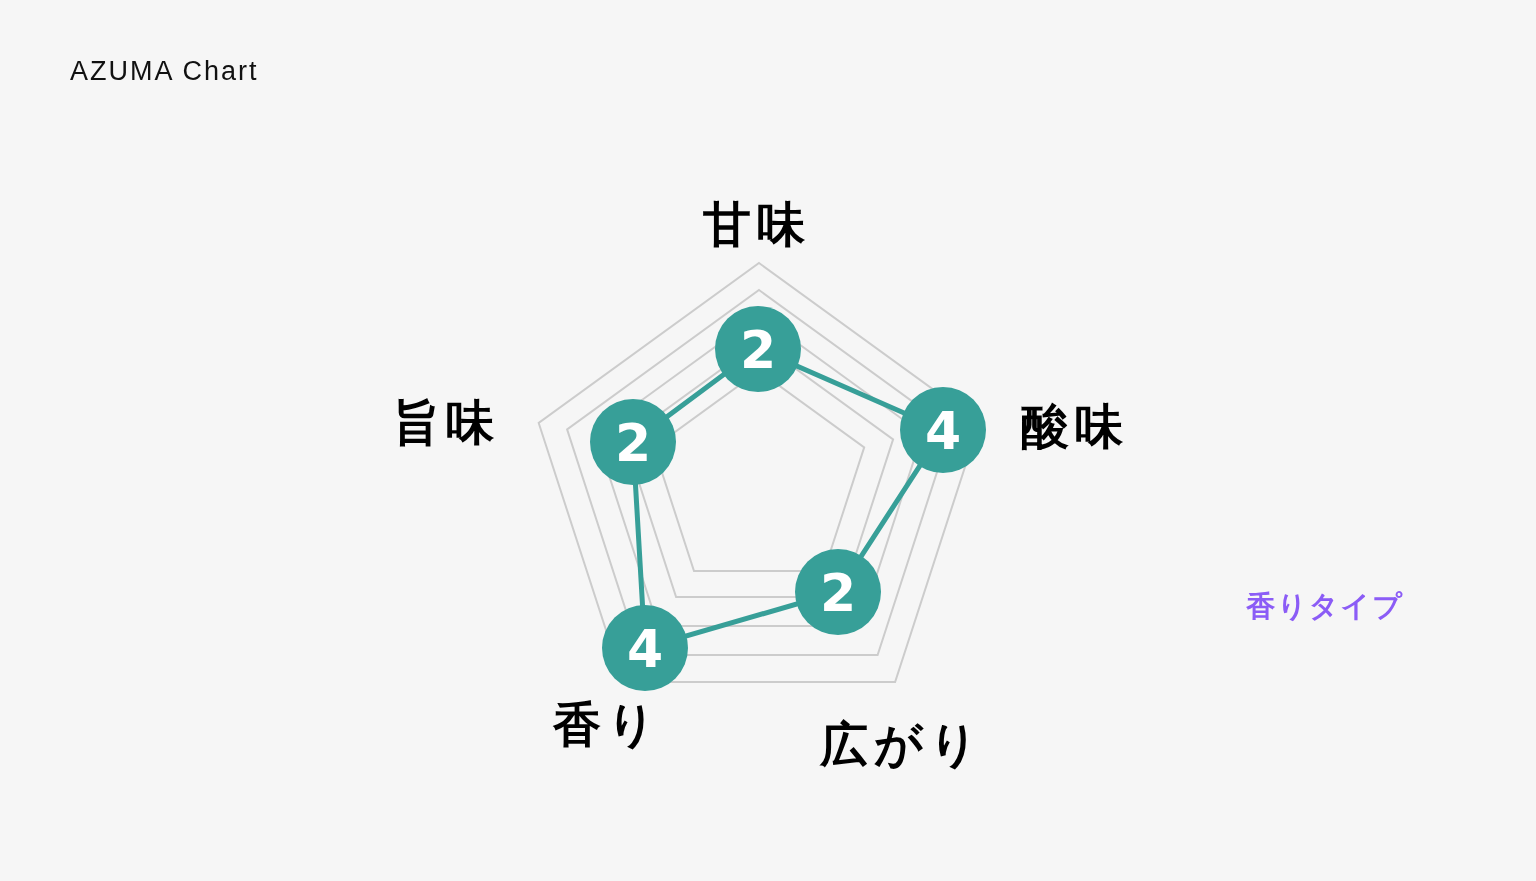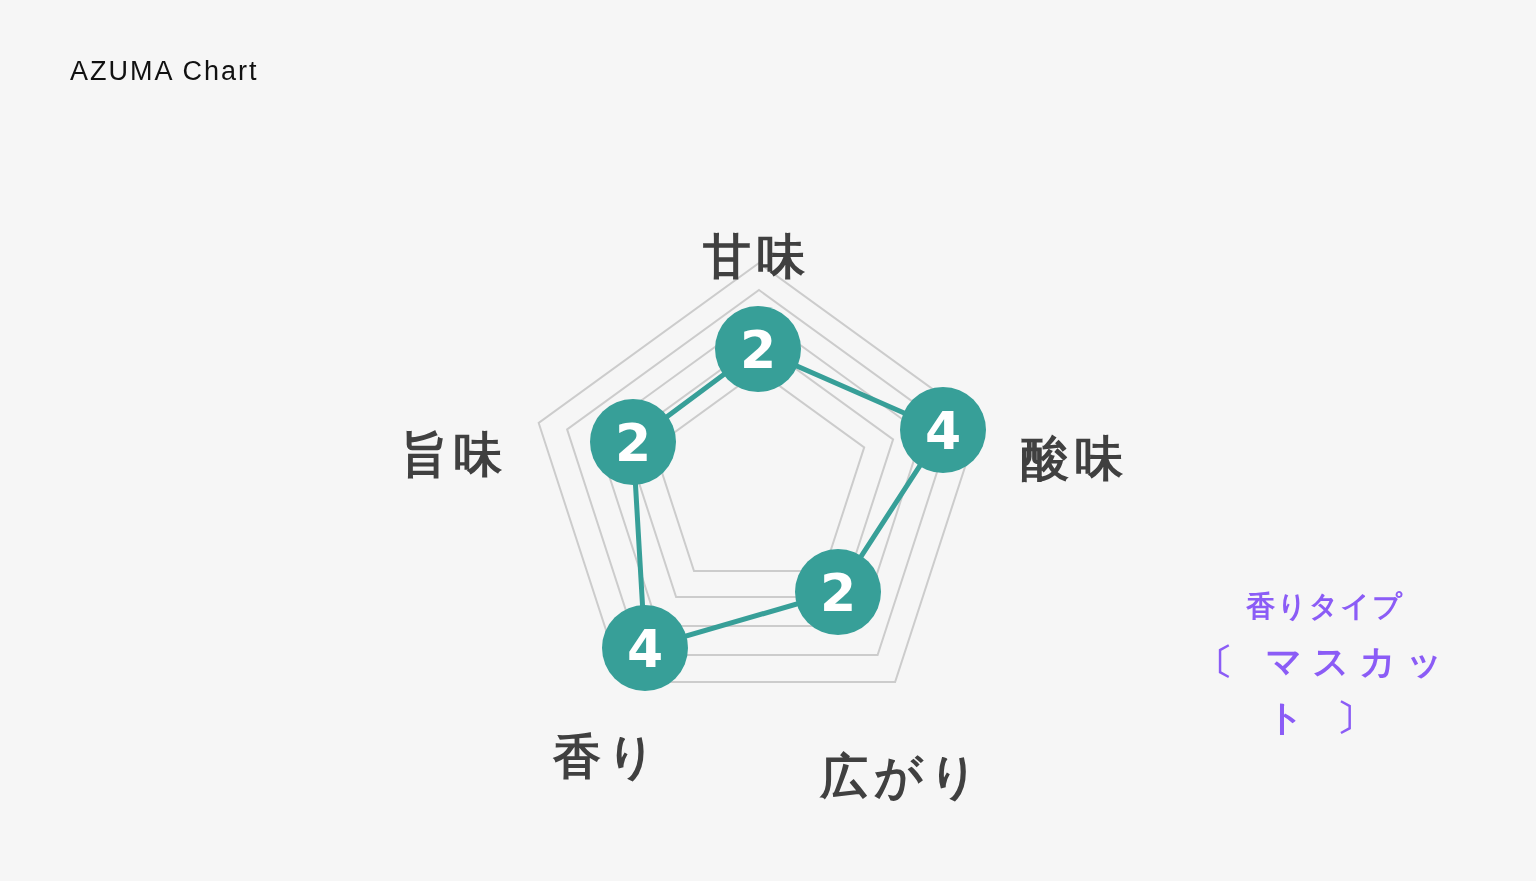--- a/index.html
+++ b/index.html
@@ -9,21 +9,21 @@
     font-family: "DejaVu Sans", "Liberation Sans", sans-serif; color: #111;
   }
   .title {
     position: absolute; left: 70px; top: 56px;
     font-family: "Liberation Sans", sans-serif; font-size: 27px; letter-spacing: 2px;
     color: #111;
   }
   svg#radar { position: absolute; left: 0; top: 0; }
   .axis-label {
     position: absolute; font-weight: bold; font-size: 48px; letter-spacing: 6px;
-    white-space: nowrap; line-height: 1; color: #404040; margin-top: 32px;
+    white-space: nowrap; line-height: 1; color: #000000;
   }
   .aroma-box {
     position: absolute; left: 1180px; top: 586px; width: 290px; text-align: center;
     font-weight: bold; color: #8b5cf6;
   }
   .aroma-title { font-size: 29px; letter-spacing: 2px; line-height: 40px; }
   .aroma-value { font-size: 36px; letter-spacing: 10px; line-height: 56px; margin-top: 8px; }
   .pt-label { font-family: "DejaVu Sans", sans-serif; font-weight: bold; font-size: 52px; fill: #fff; }
 </style>
 </head>
@@ -61,18 +61,17 @@
         <circle cx="633" cy="442" r="43" fill="#379f98"></circle>
         <text x="633" y="461" text-anchor="middle" class="pt-label">2</text>
       </g>
     </g>
 </svg>
 
 <div class="axis-label" style="left:703px; top:200px;">甘味</div>
 <div class="axis-label" style="left:1021px; top:402px;">酸味</div>
 <div class="axis-label" style="left:820px; top:720px;">広がり</div>
 <div class="axis-label" style="left:553px; top:700px;text-align:right;">香り</div>
-<div class="axis-label" style="left:400px; top:398px;">旨味</div>
+<div class="axis-label" style="left:392px; top:398px;">旨味</div>
 
 <div class="aroma-box">
   <div class="aroma-title">香りタイプ</div>
-  <div class="aroma-value">〔 マスカット 〕</div>
 </div>
 
 </body></html>

